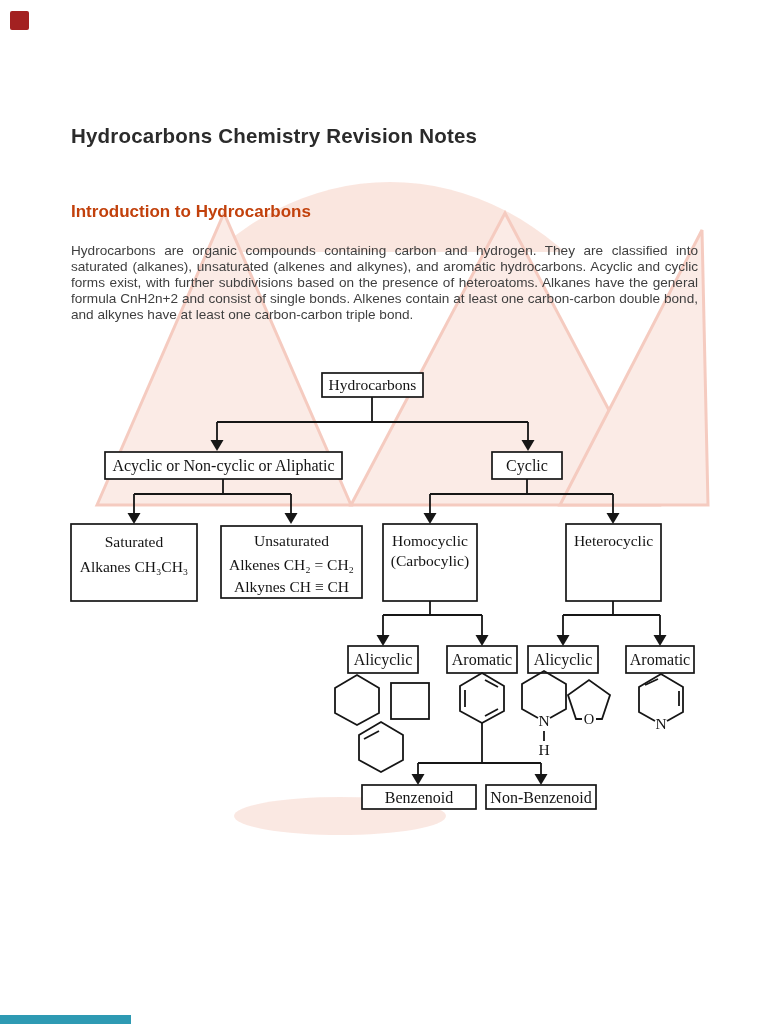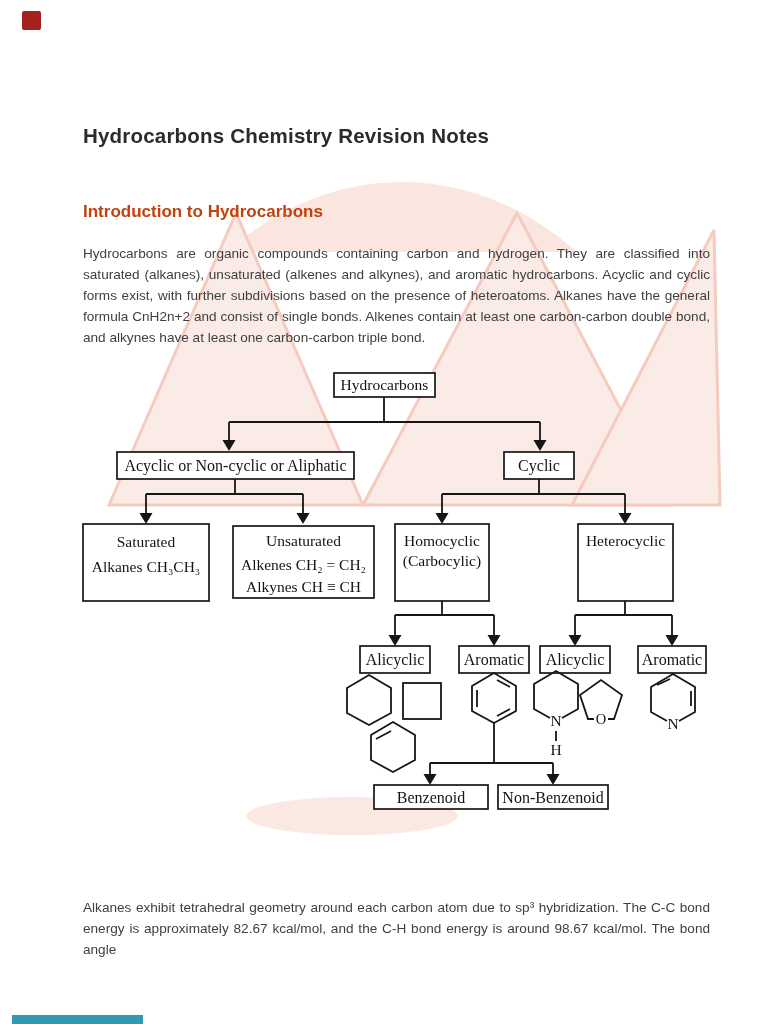--- a/index.html
+++ b/index.html
@@ -1,33 +1,33 @@
 <!DOCTYPE html>
 <html><head>
 <meta charset="utf-8">
 <style>
   html,body{margin:0;padding:0;}
   body{
     width:768px;height:1024px;background:#ffffff;overflow:hidden;position:relative;
     font-family:"Liberation Sans","DejaVu Sans",sans-serif;
   }
-  .page{position:absolute;inset:0;margin-left:12px;}
+  .page{position:absolute;inset:0;}
   .corner-square{position:absolute;left:10px;top:11px;width:19px;height:19px;background:#a32121;border-radius:2px;}
   .footer-bar{position:absolute;left:0;top:1015px;width:131px;height:9px;background:#2e9ab3;}
   .watermark{position:absolute;left:0;top:0;opacity:.8;}
   h1.title{
     position:absolute;left:71px;top:124px;margin:0;
     font-size:20.5px;font-weight:bold;color:#2b2b2b;letter-spacing:.2px;
   }
   h2.sect{position:absolute;left:71px;margin:0;font-size:17px;font-weight:bold;color:#c2410c;}
   .h2-intro{top:202px;}
   .h2-bond{top:857px;}
   p.body{
     position:absolute;left:71px;width:627px;margin:0;
-    font-size:13.6px;line-height:21px;color:#3f3f3f;
+    font-size:13.6px;line-height:16px;color:#3f3f3f;
     text-align:justify;text-justify:inter-word;
   }
   .p-intro{top:243px;}
   .p-bond{top:897px;}
   svg.diagram{position:absolute;left:0;top:360px;}
   .dbox{fill:#ffffff;stroke:#161616;stroke-width:1.7;}
   .dline{fill:none;stroke:#161616;stroke-width:1.8;}
   .dring{fill:none;stroke:#161616;stroke-width:1.8;}
   .darrow{fill:#161616;stroke:none;}
   .dtxt{
@@ -181,16 +181,15 @@
       <rect class="dbox" x="362" y="785" width="114" height="24"></rect>
       <text class="dtxt t16" x="419" y="803">Benzenoid</text>
     </g>
 
     <g>
       <rect class="dbox" x="486" y="785" width="110" height="24"></rect>
       <text class="dtxt t16" x="541" y="803">Non-Benzenoid</text>
     </g>
   </svg>
 
-  <p class="body p-bond">Alkanes exhibit tetrahedral geometry around each carbon atom due to sp³ hybridization. The C-C bond energy is approximately 82.67 kcal/mol, and the C-H bond energy is around 98.67 kcal/mol. The bond angle</p>
 
   <div class="footer-bar"></div>
 </div>
 
 </body></html>

